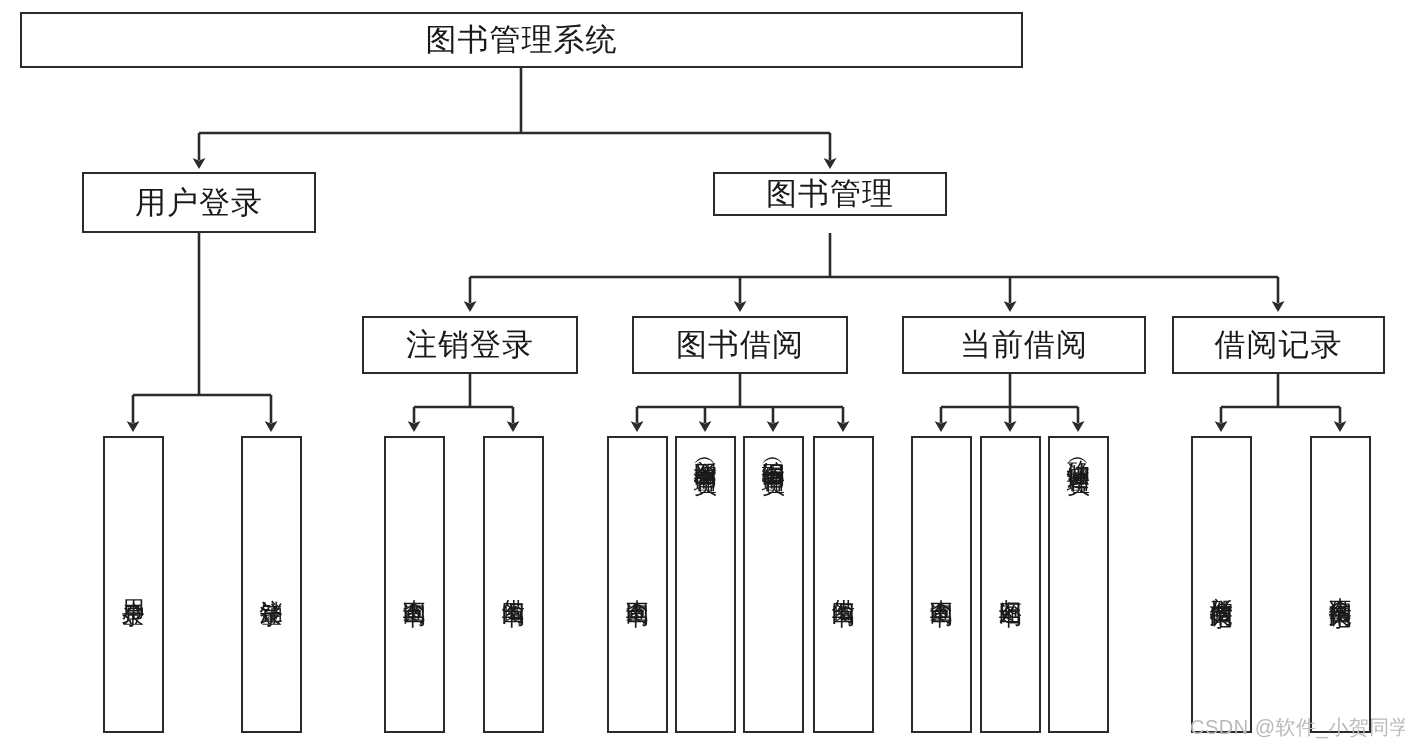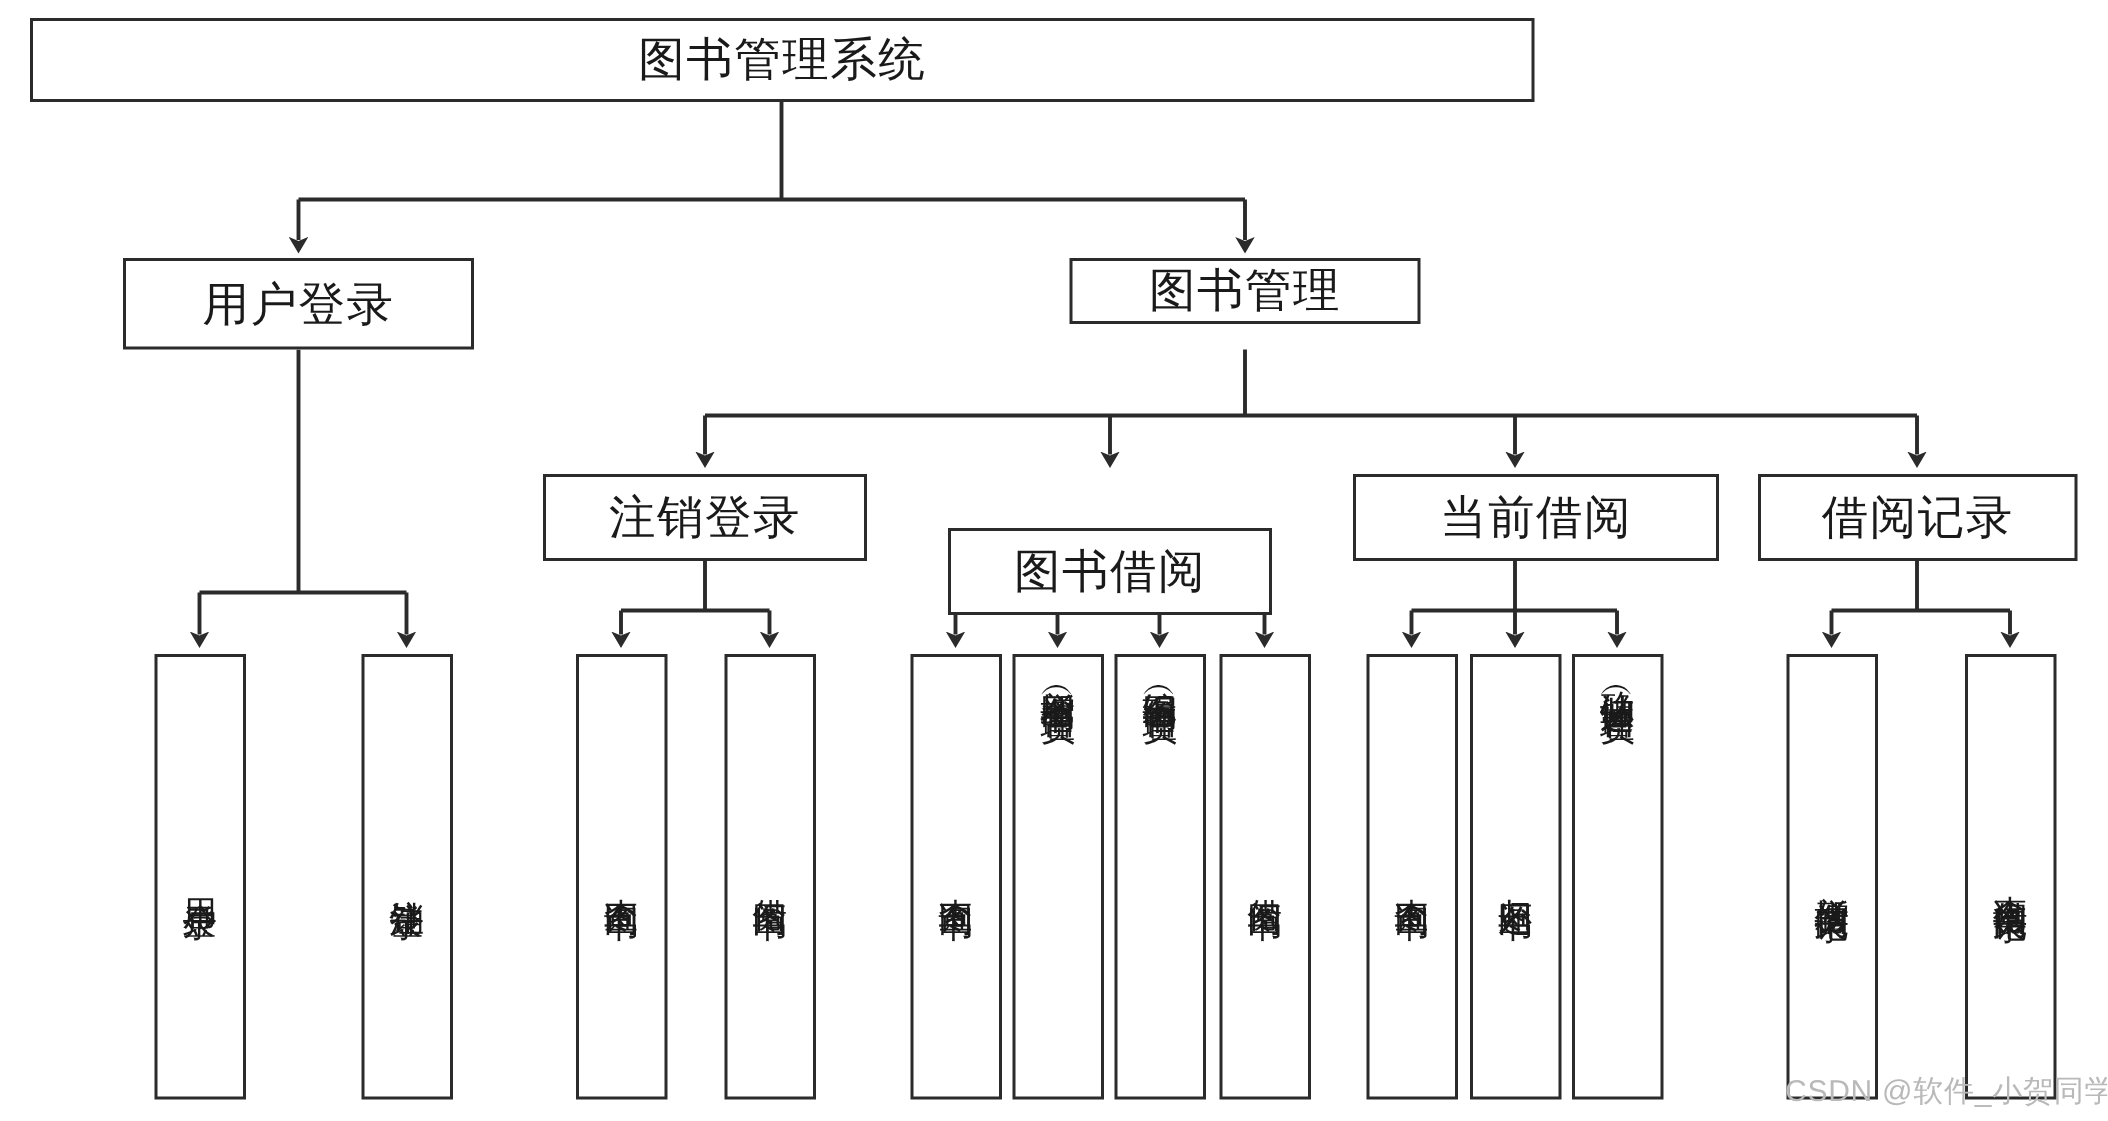--- a/index.html
+++ b/index.html
@@ -124,21 +124,21 @@
   <div class="node horiz" style="left:82px; top:172px; width:234px; height:61px;">
     <span>用户登录</span>
   </div>
   <div class="node horiz" style="left:713px; top:172px; width:234px; height:44px;">
     <span>图书管理</span>
   </div>
 
   <div class="node horiz" style="left:362px; top:316px; width:216px; height:58px;">
     <span>注销登录</span>
   </div>
-  <div class="node horiz" style="left:632px; top:316px; width:216px; height:58px;margin-top:36px;">
+  <div class="node horiz" style="left:632px; top:316px; width:216px; height:58px;">
     <span>图书借阅</span>
   </div>
   <div class="node horiz" style="left:902px; top:316px; width:244px; height:58px;">
     <span>当前借阅</span>
   </div>
   <div class="node horiz" style="left:1172px; top:316px; width:213px; height:58px;">
     <span>借阅记录</span>
   </div>
 
   <div class="node vert" style="left:103px; top:436px; width:61px; height:297px;">

